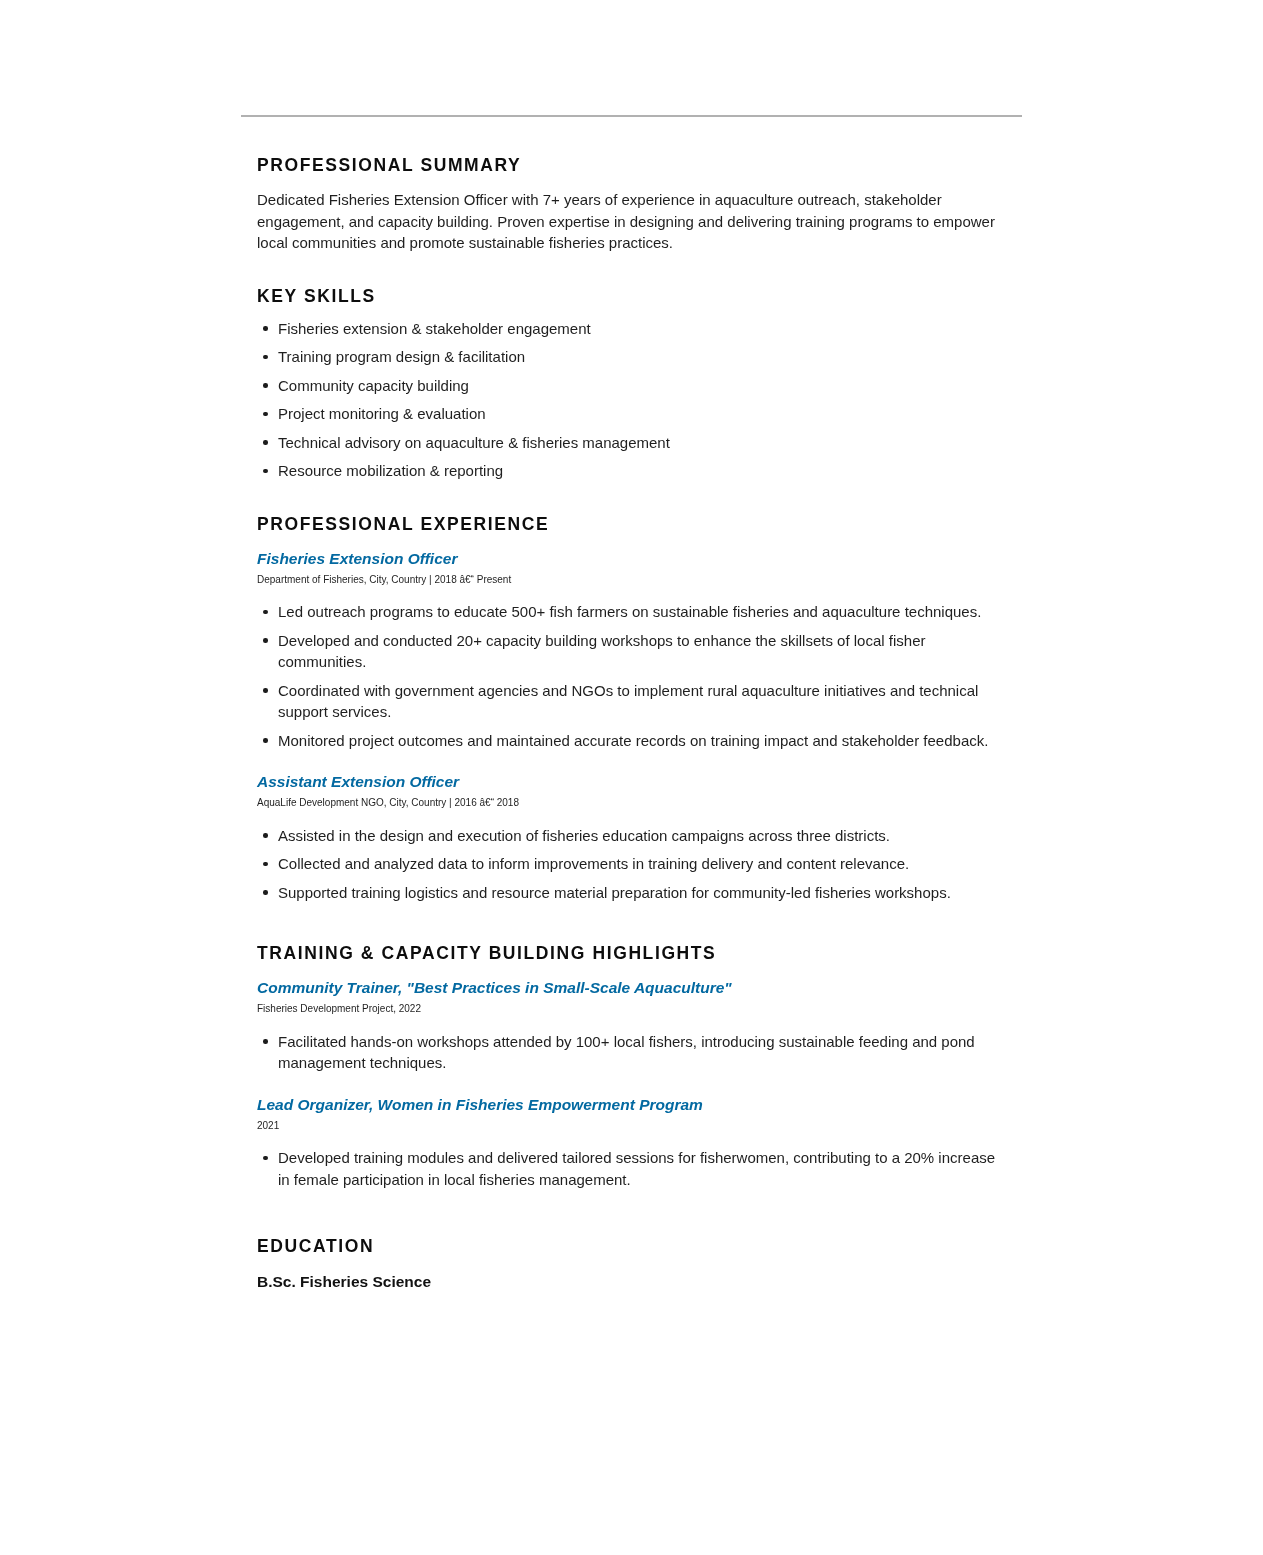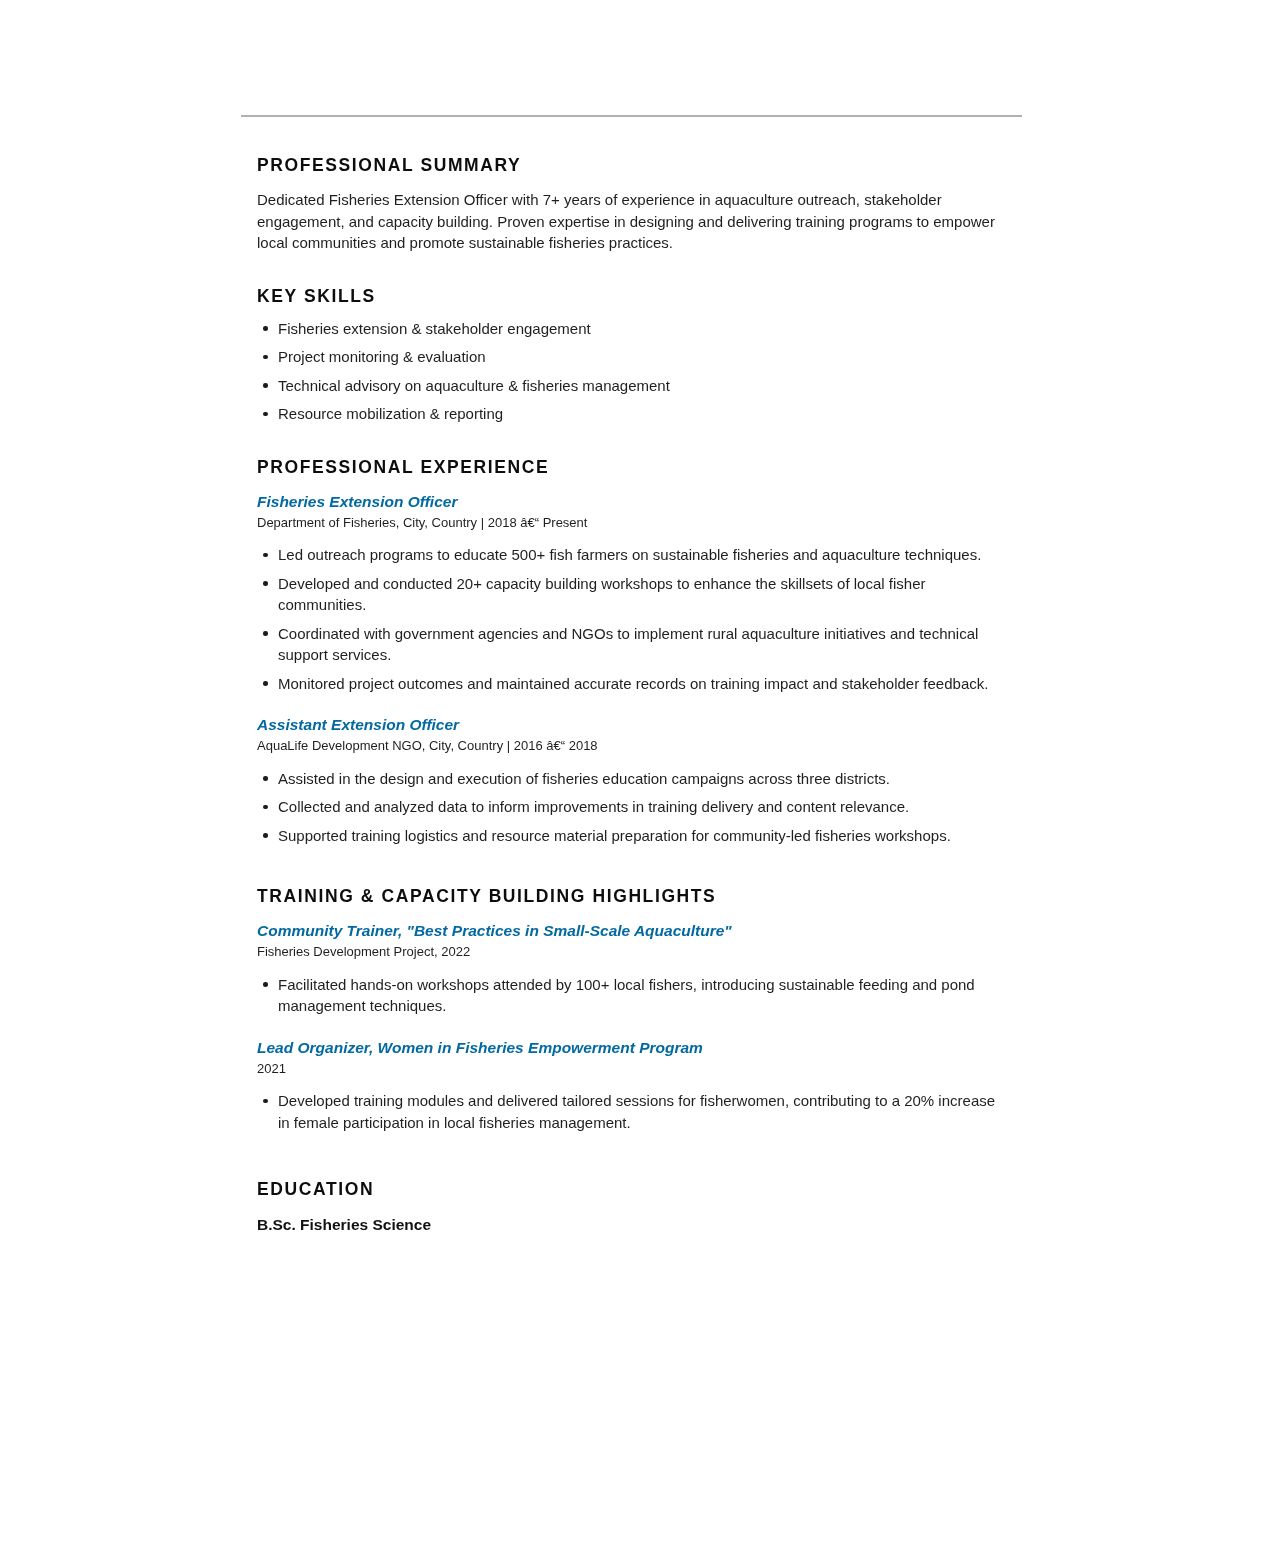--- a/index.html
+++ b/index.html
@@ -77,41 +77,43 @@
   .entry { margin-top: 13px; }
   .entry + .entry { margin-top: 20px; }
   h3.entry-title {
     margin: 0;
     font-size: 15.5px;
     font-weight: 700;
     color: #0369a1;
     line-height: 21px;
     font-style: italic;
   }
-  .entry-meta { font-size: 13px; line-height: 21.5px; color: #1f1f1f; }
+  .entry-meta { font-size: 10px; line-height: 21.5px; color: #1f1f1f; }
 
   h3.degree { margin: 16px 0 0 0; font-size: 15.5px; font-weight: 700; color: #111111; }
 </style>
 </head>
 <body>
 
 <div class="page">
 
 
   <hr class="rule">
 
   <section class="sec-summary">
     <h2 class="sec-heading">PROFESSIONAL SUMMARY</h2>
     <p class="body-text">Dedicated Fisheries Extension Officer with 7+ years of experience in aquaculture outreach, stakeholder engagement, and capacity building. Proven expertise in designing and delivering training programs to empower local communities and promote sustainable fisheries practices.</p>
   </section>
 
   <section class="sec-skills">
     <h2 class="sec-heading">KEY SKILLS</h2>
     <ul class="bullets">
       <li>Fisheries extension &amp; stakeholder engagement</li>
+      <li>Training program design &amp; facilitation</li>
+      <li>Community capacity building</li>
       <li>Project monitoring &amp; evaluation</li>
       <li>Technical advisory on aquaculture &amp; fisheries management</li>
       <li>Resource mobilization &amp; reporting</li>
     </ul>
   </section>
 
   <section class="sec-experience">
     <h2 class="sec-heading">PROFESSIONAL EXPERIENCE</h2>
 
     <div class="entry">

